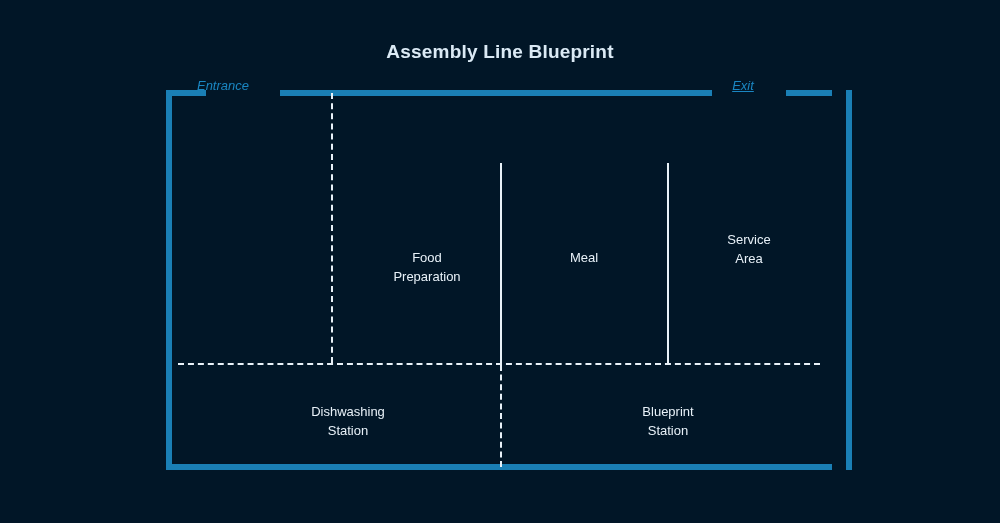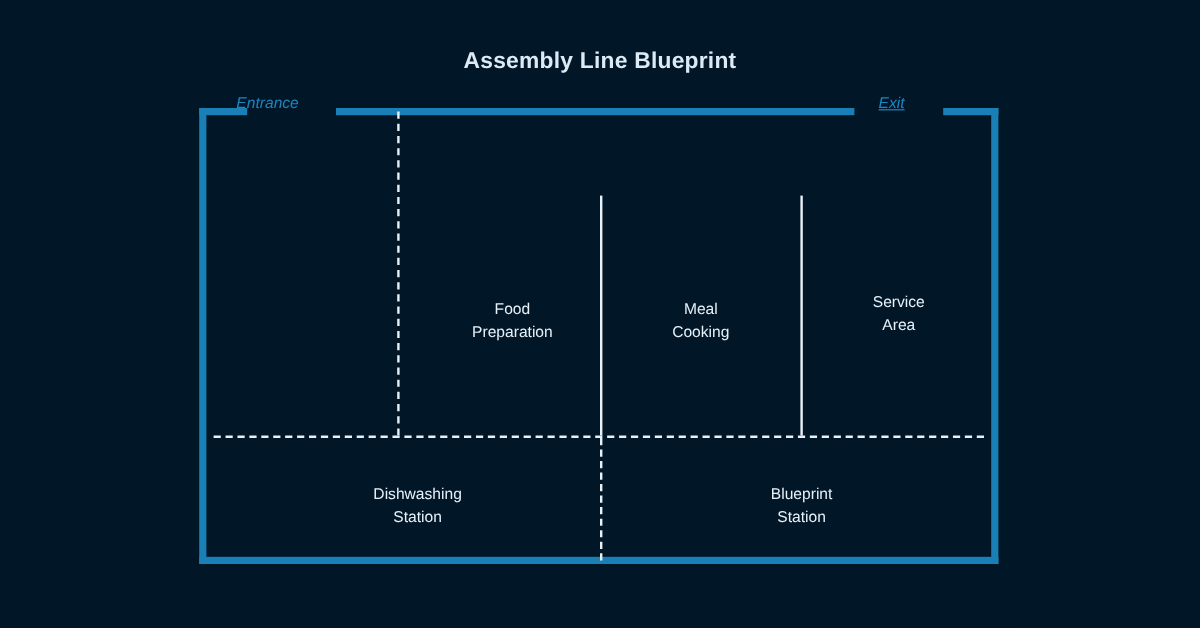--- a/index.html
+++ b/index.html
@@ -37,20 +37,21 @@
     white-space: nowrap;
   }
 
   
   #floorplan {
     position: absolute;
     left: 166px;
     top: 90px;
     width: 666px;
     height: 380px;
+    padding-left: 20px;
   }
 
   .wall {
     position: absolute;
     background: #1a7fb5;
   }
   
   .wall-left {
     left: 0;
     top: 0;
@@ -177,21 +178,21 @@
     top: 158px;
     width: 140px;
   }
   #zone-meal-cooking {
     left: 348px;
     top: 158px;
     width: 140px;
   }
   #zone-service-area {
     left: 513px;
-    top: 152px;
+    top: 140px;
     width: 140px;
   }
   #zone-dishwashing-station {
     left: 97px;
     top: 312px;
     width: 170px;
   }
   #zone-inventory-storage {
     left: 417px;
     top: 312px;
@@ -223,21 +224,20 @@
     <div class="partition partition-dashed-h" id="partition-horizontal"></div>
     <div class="partition partition-dashed-v" id="partition-back"></div>
 
     <div class="zone" id="zone-food-preparation">
       <span class="zone-line">Food</span>
       <span class="zone-line">Preparation</span>
     </div>
 
     <div class="zone" id="zone-meal-cooking">
       <span class="zone-line">Meal</span>
-      <span class="zone-line">Cooking</span>
     </div>
 
     <div class="zone" id="zone-service-area">
       <span class="zone-line">Service</span>
       <span class="zone-line">Area</span>
     </div>
 
     <div class="zone" id="zone-dishwashing-station">
       <span class="zone-line">Dishwashing</span>
       <span class="zone-line">Station</span>

